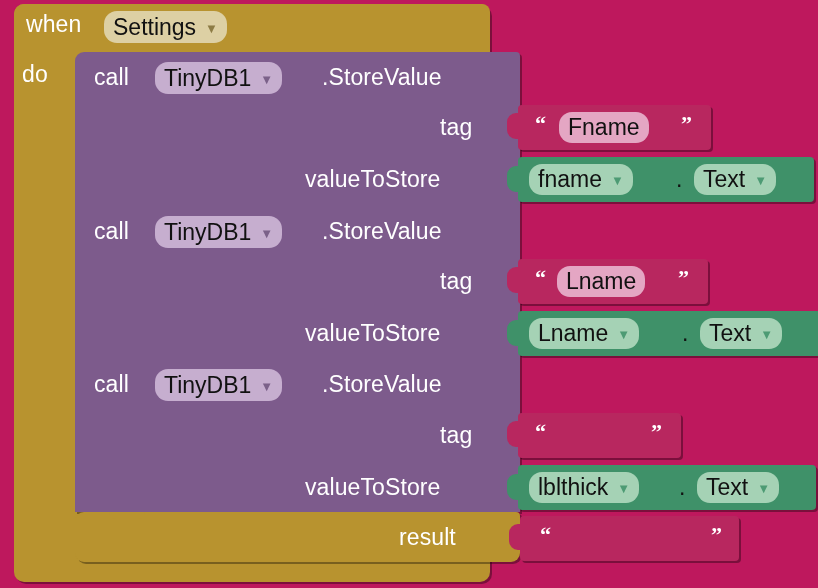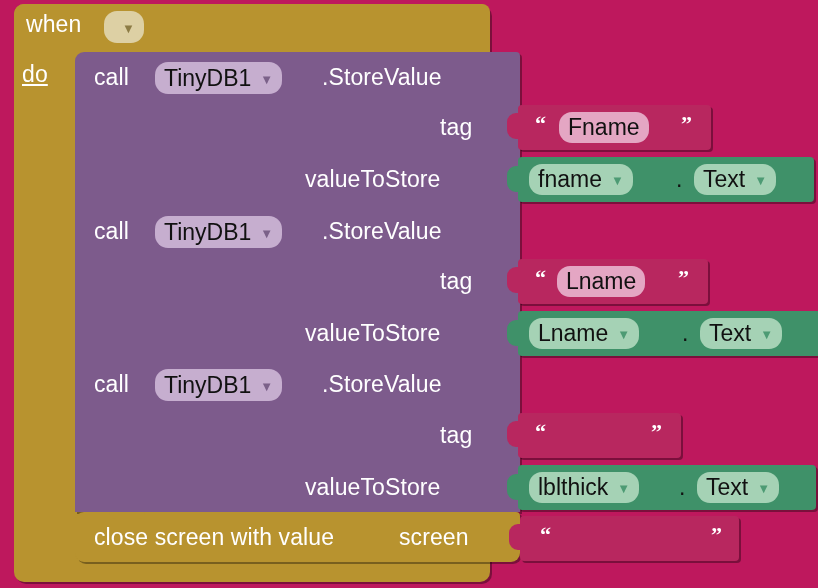--- a/index.html
+++ b/index.html
@@ -55,25 +55,26 @@
 
 <div id="stage">
 
   <div class="blk gold shadow" style="left:14px;top:4px;width:476px;height:578px;border-radius:10px 10px 10px 10px;"></div>
 
   <div class="blk gold" style="left:14px;top:4px;width:476px;height:46px;border-radius:10px 8px 0 0;"></div>
 
   <span class="lbl" style="left:26px;top:13px;">when</span>
 
   <div class="field f-gold" style="left:104px;top:11px;height:32px;">
+    <span>Settings</span>
     <span class="caret c-gold">▼</span>
   </div>
 
 
-  <span class="lbl" style="left:22px;top:63px;text-decoration:underline;">do</span>
+  <span class="lbl" style="left:22px;top:63px;">do</span>
 
   <div class="blk purple shadow" style="left:75px;top:52px;width:445px;height:154px;border-radius:9px 4px 0 0;"></div>
   <span class="lbl" style="left:94px;top:66px;">call</span>
   <div class="field f-purple" style="left:155px;top:62px;height:32px;">
     <span>TinyDB1</span>
     <span class="caret c-purple">▼</span>
   </div>
   <span class="lbl" style="left:322px;top:66px;">.StoreValue</span>
 
   <span class="lbl" style="left:440px;top:116px;">tag</span>
@@ -157,21 +158,20 @@
     <span class="caret c-green">▼</span>
   </div>
   <span class="lbl blk-txt" style="left:679px;top:476px;">.</span>
   <div class="field f-green" style="left:697px;top:472px;">
     <span>Text</span>
     <span class="caret c-green">▼</span>
   </div>
 
   <div class="blk gold shadow" style="left:75px;top:512px;width:445px;height:50px;border-radius:9px 4px 9px 9px;"></div>
   <div class="notch n-gold" style="left:109px;top:512px;"></div>
-  <span class="lbl" style="left:94px;top:526px;">close screen with value</span>
-  <span class="lbl" style="left:399px;top:526px;">screen</span>
+  <span class="lbl" style="left:399px;top:526px;">result</span>
 
   <div class="plug p-crimson" style="left:509px;top:524px;"></div>
   <div class="blk crimson shadow" style="left:520px;top:516px;width:219px;height:45px;border-radius:4px;"></div>
   <span class="quote" style="left:540px;top:524px;">“</span>
   <span class="quote" style="left:711px;top:524px;">”</span>
 
 </div>
 
 </body></html>

